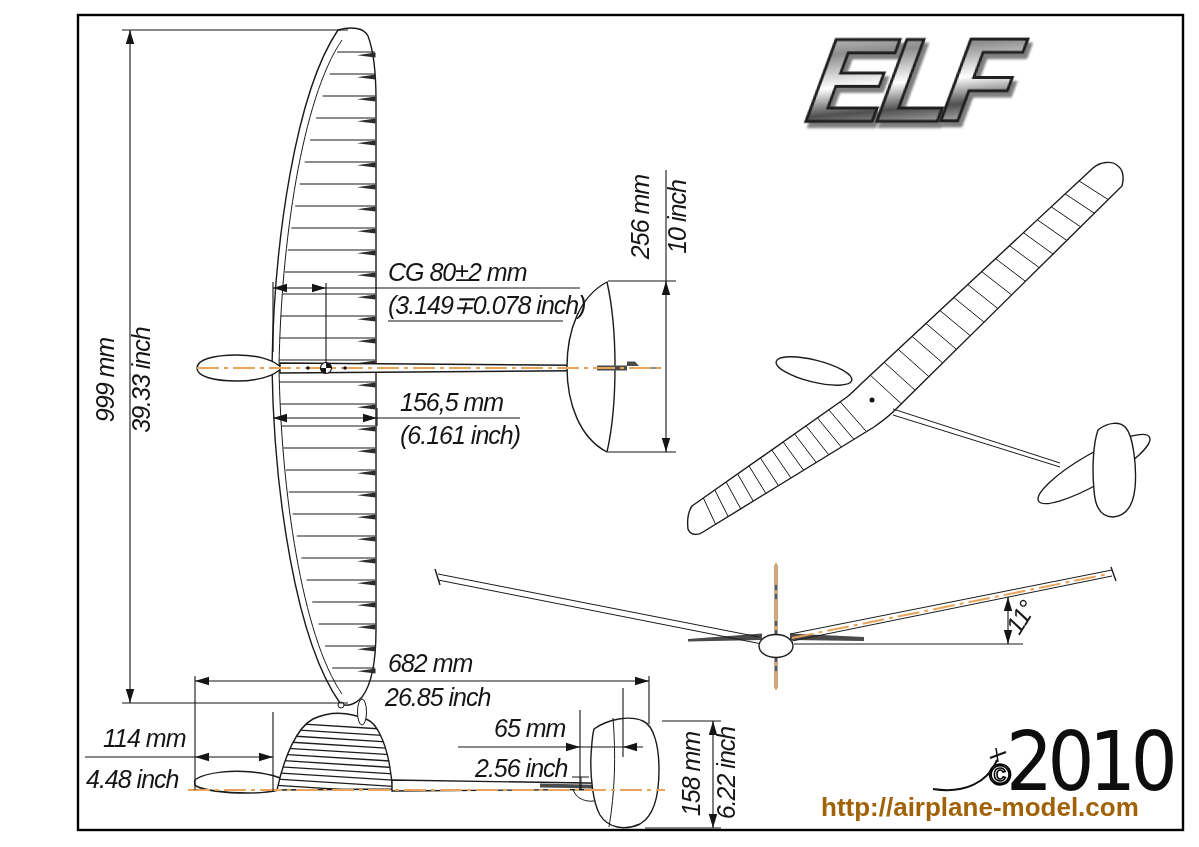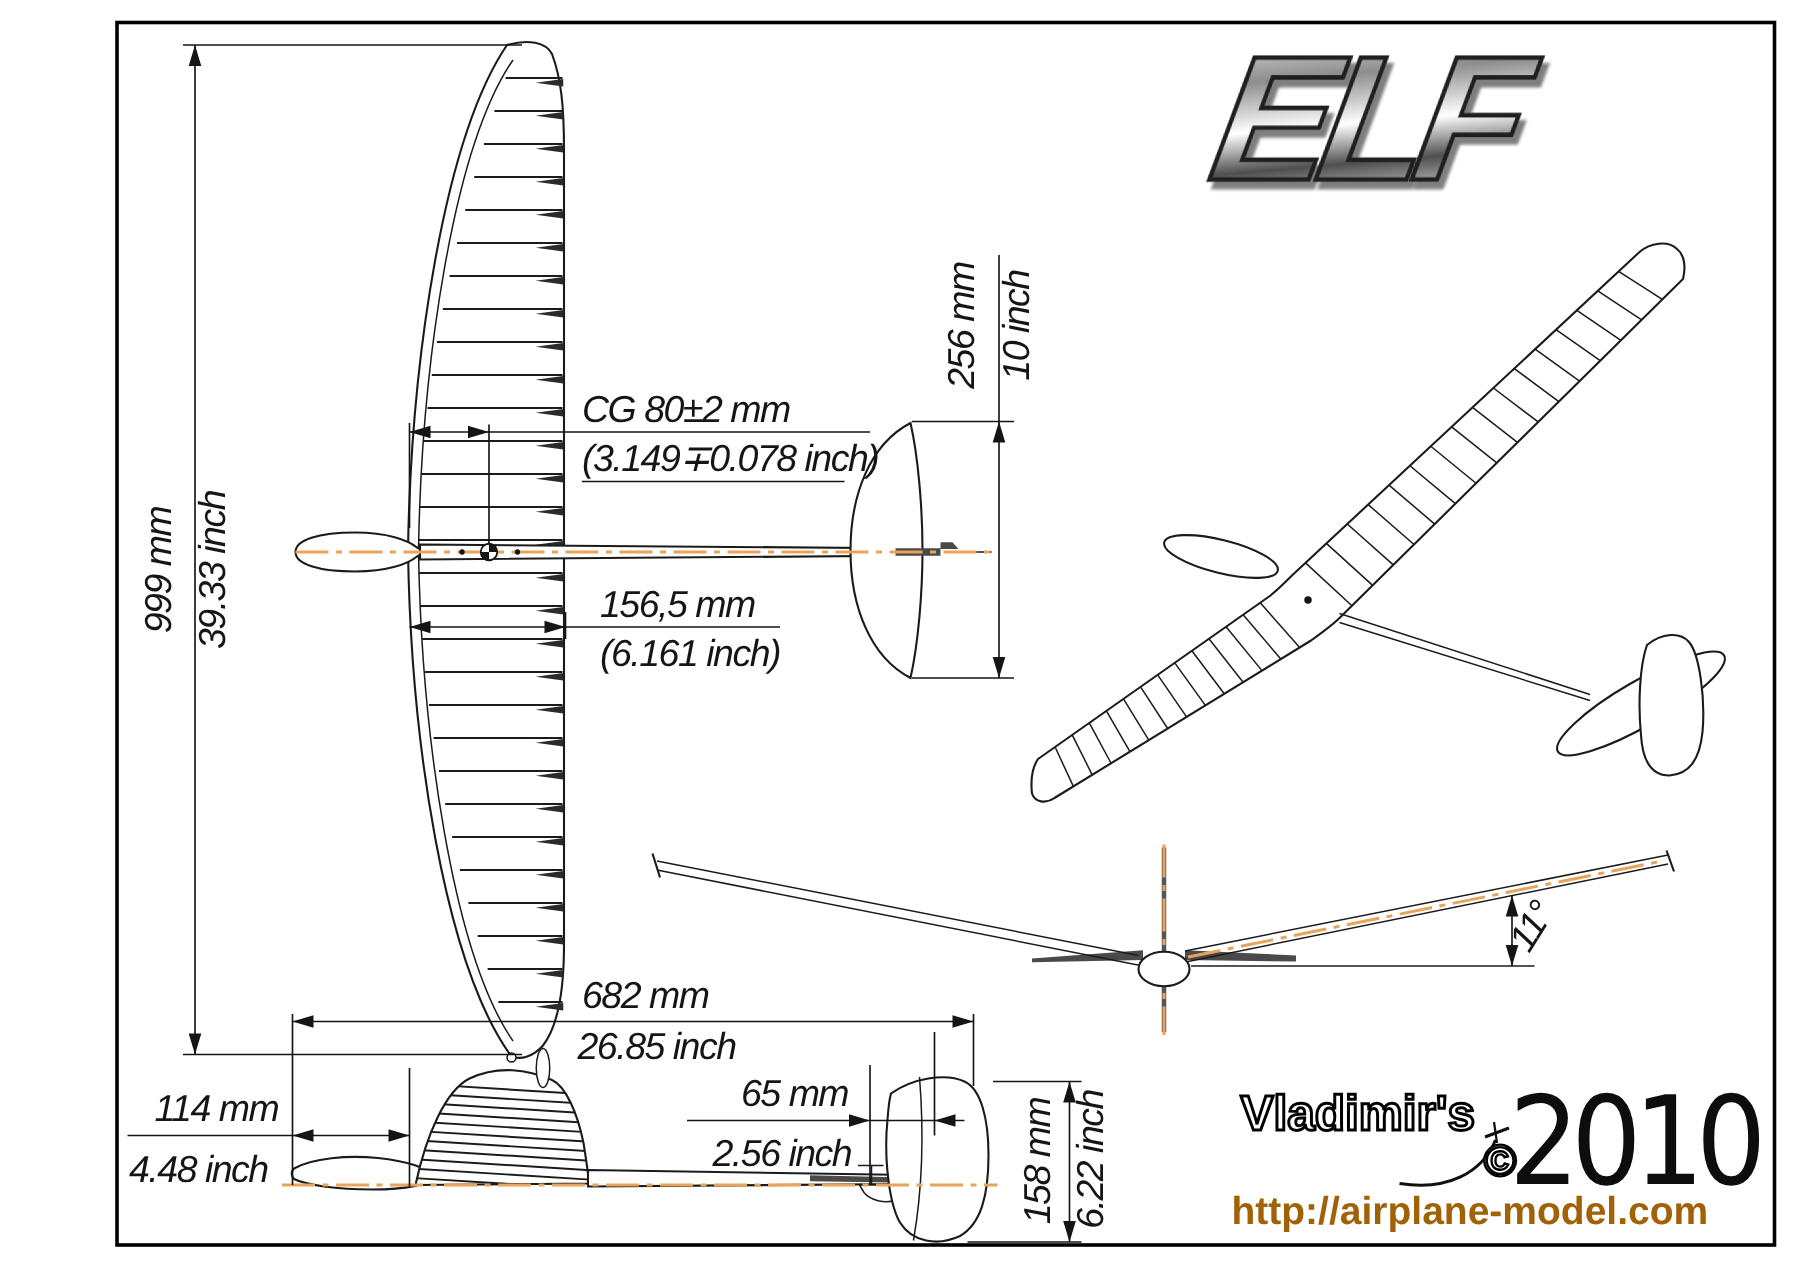--- a/index.html
+++ b/index.html
@@ -318,18 +318,17 @@
         <polygon points="713,828 708.8,814 717.2,814" fill="#151515"></polygon>
         <polygon points="1008,597 1003.8,611 1012.2,611" fill="#151515"></polygon>
         <polygon points="1008,644 1003.8,630 1012.2,630" fill="#151515"></polygon>
       </g>
 </svg>
 
 <div class="elf-logo">
   <span>ELF</span>
 </div>
 <div class="maker">
-  <div>Vladimir's</div>
 </div>
 <div class="copy">©</div>
 <div class="year">2010</div>
 <div class="site">http://airplane-model.com</div>
 </div>
 
 </body></html>

